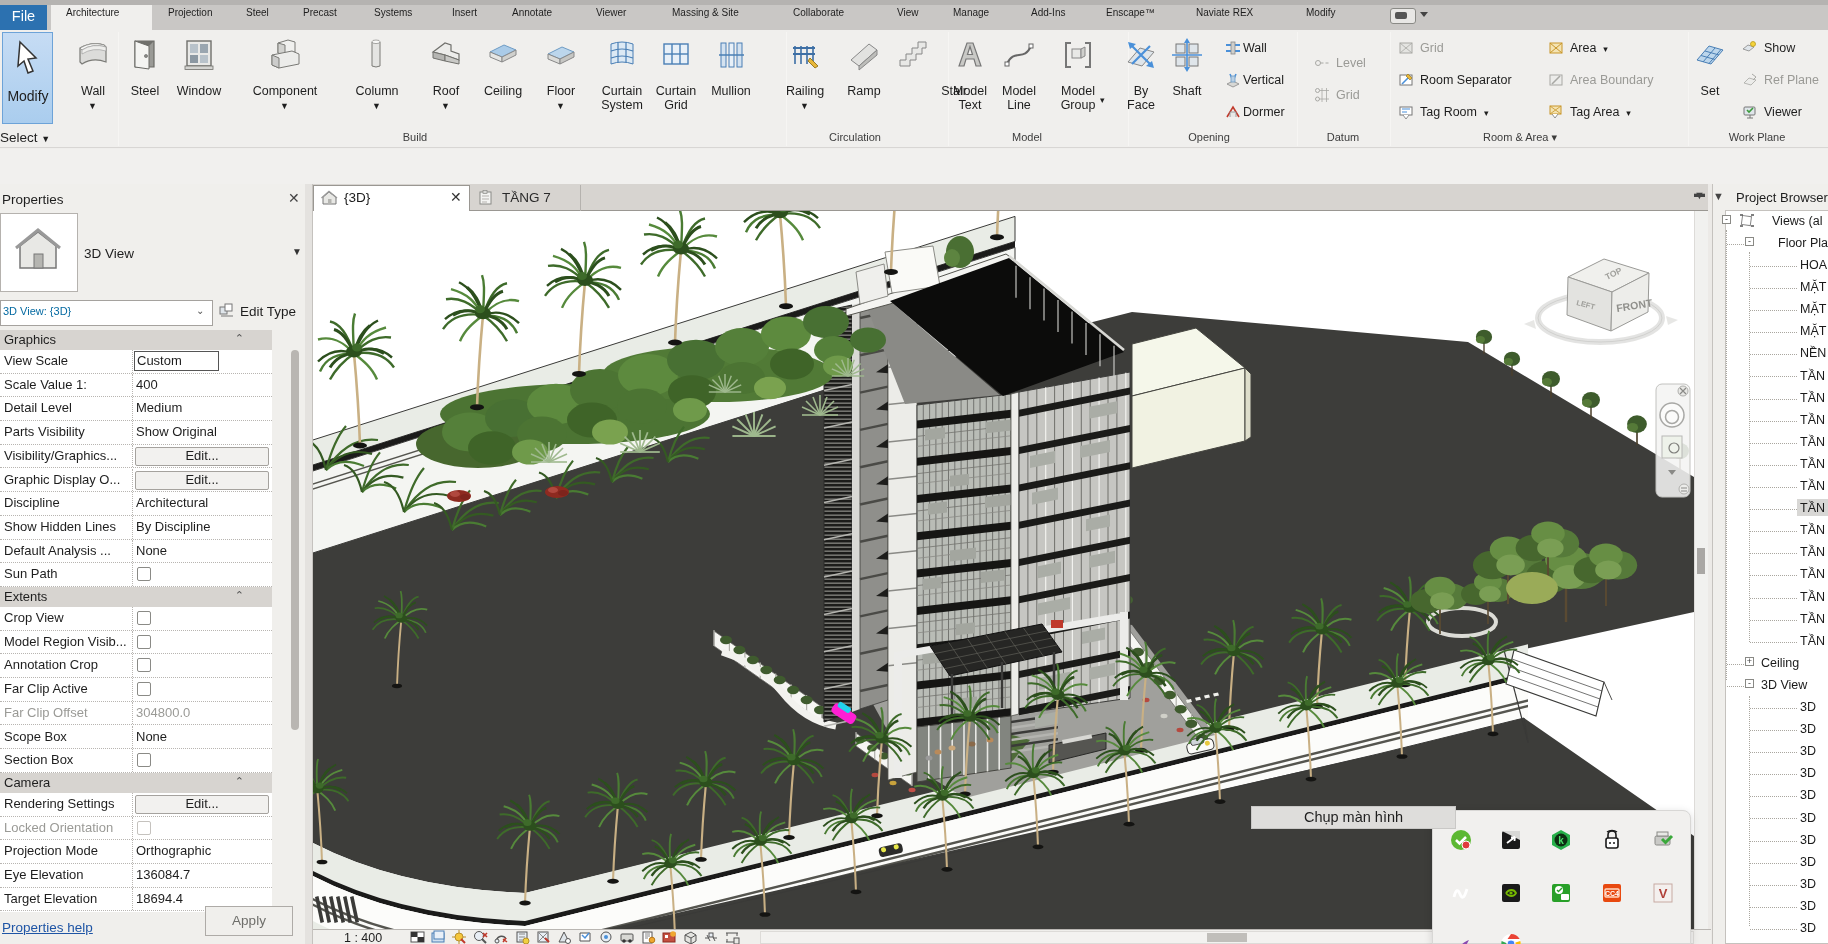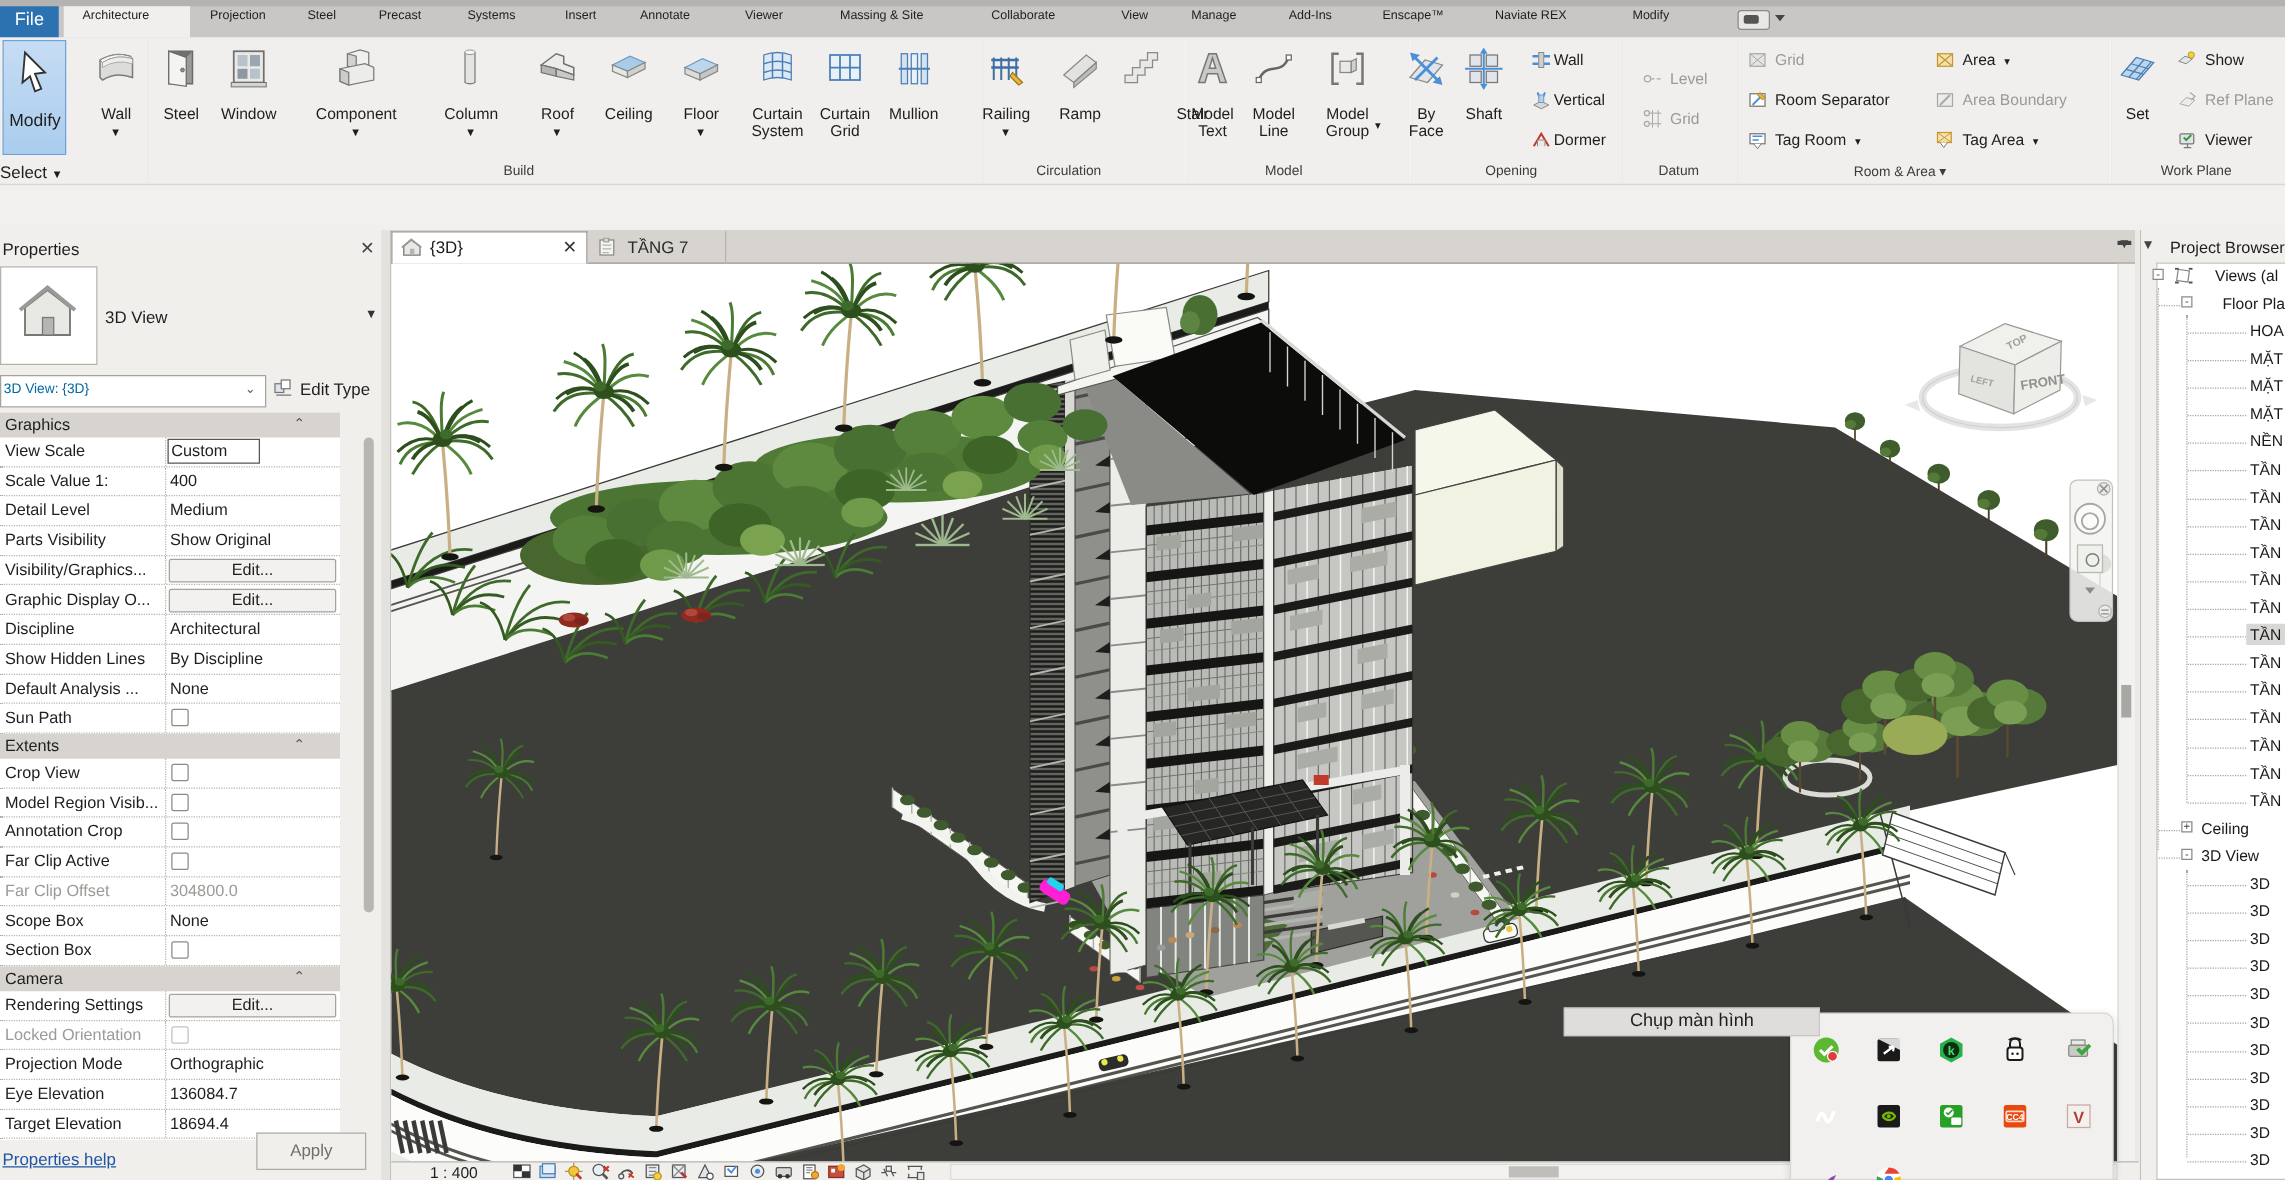--- a/index.html
+++ b/index.html
@@ -290,21 +290,21 @@
       <rect x="2" y="5" width="7" height="7" fill="#dfe5ea" stroke="#777"></rect>
       <rect x="7" y="2" width="7" height="7" fill="#fff" stroke="#777"></rect>
       <path d="M3,14 h12" stroke="#777"></path>
     </svg>
     <div class="abs" style="left:240px;top:120px;font-size:13.5px;color:#1e1e1e">Edit Type</div>
     <div class="abs" style="left:0;top:146px;width:272px;height:582px;background:#fff"></div>
     <div class="hdr" style="top:146px">Graphics<span style="position:absolute;right:28px;font-size:11px;color:#555">⌃</span></div>
     <div class="prow" style="top:166px">
       <div class="pcell"></div>
       <div class="plab">View Scale</div>
-      <div class="pval" style="left:134px;top:1px;border:1px solid #555;padding:1px 25px 2px 2px">Custom</div>
+      <div class="pval" style="left:134px;top:1px;border:1px solid #555;padding:1px 36px 2px 2px">Custom</div>
     </div>
     <div class="prow" style="top:189.7px">
       <div class="pcell"></div>
       <div class="plab">Scale Value    1:</div>
       <div class="pval" style="color:#1e1e1e">400</div>
     </div>
     <div class="prow" style="top:213.39999999999998px">
       <div class="pcell"></div>
       <div class="plab">Detail Level</div>
       <div class="pval" style="color:#1e1e1e">Medium</div>

